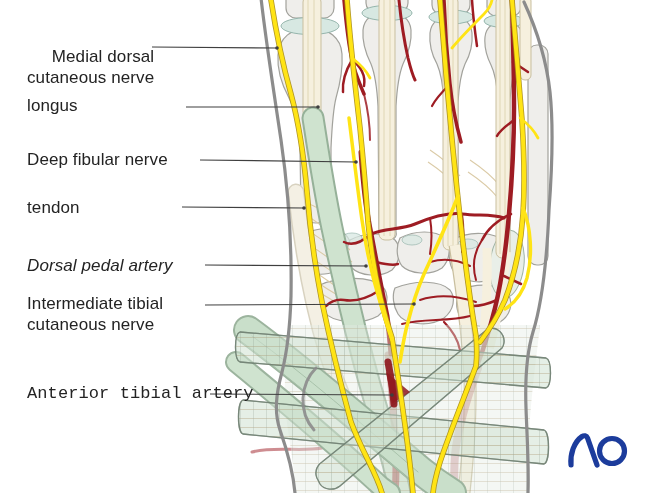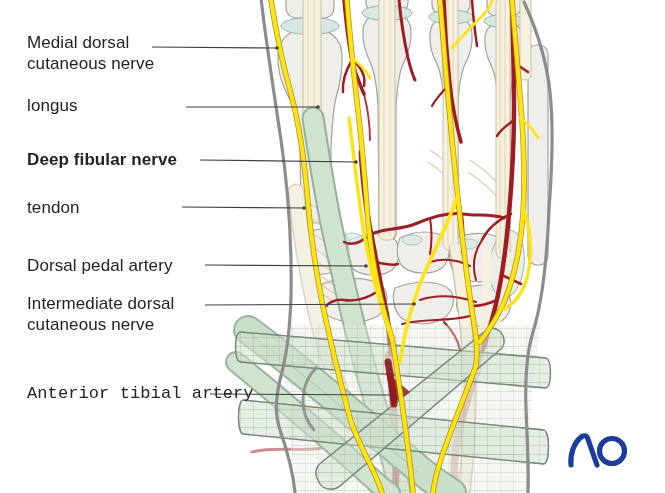--- a/index.html
+++ b/index.html
@@ -247,38 +247,38 @@
       <circle cx="304" cy="208" r="1.8" fill="#3f3f3f"></circle>
       <line x1="205" y1="265" x2="366" y2="266" stroke="#3f3f3f" stroke-width="1.2"></line>
       <circle cx="366" cy="266" r="1.8" fill="#3f3f3f"></circle>
       <line x1="205" y1="305" x2="414" y2="304" stroke="#3f3f3f" stroke-width="1.2"></line>
       <circle cx="414" cy="304" r="1.8" fill="#3f3f3f"></circle>
       <line x1="210" y1="394" x2="392" y2="395" stroke="#3f3f3f" stroke-width="1.2"></line>
       <circle cx="392" cy="395" r="1.8" fill="#3f3f3f"></circle>
     </svg>
 
   <div id="labels">
-      <div class="label" style="left: 27px; top: 33px;">
+      <div class="label" style="left: 27px; top: 47px; text-align: right;">
         <div>Medial dorsal</div>
         <div>cutaneous nerve</div>
       </div>
       <div class="label" style="left: 27px; top: 96px;">
         <div>longus</div>
       </div>
-      <div class="label" style="left: 27px; top: 150px; font-weight: bold;">
+      <div class="label" style="left: 27px; top: 150px;">
         <div>Deep fibular nerve</div>
       </div>
       <div class="label" style="left: 27px; top: 198px;">
         <div>tendon</div>
       </div>
-      <div class="label" style="left: 27px; top: 256px;">
+      <div class="label" style="left: 27px; top: 256px; font-style: italic;">
         <div>Dorsal pedal artery</div>
       </div>
       <div class="label" style="left: 27px; top: 294px;">
-        <div>Intermediate dorsal</div>
+        <div>Intermediate tibial</div>
         <div>cutaneous nerve</div>
       </div>
       <div class="label" style="left: 27px; top: 384px; font-family: Liberation Mono, monospace;">
         <div>Anterior tibial artery</div>
       </div>
     </div>
 
   <svg id="ao-logo" role="img" width="70" height="45" viewBox="0 0 70 45" aria-label="AO">
     <g fill="none" stroke="#1c3c9c" stroke-width="5.2" stroke-linecap="round">
       <path d="M 5,37 C 4,26 8,14 16,8.5 C 18,7.2 20.5,7.5 21.5,10 L 31,37"></path>

